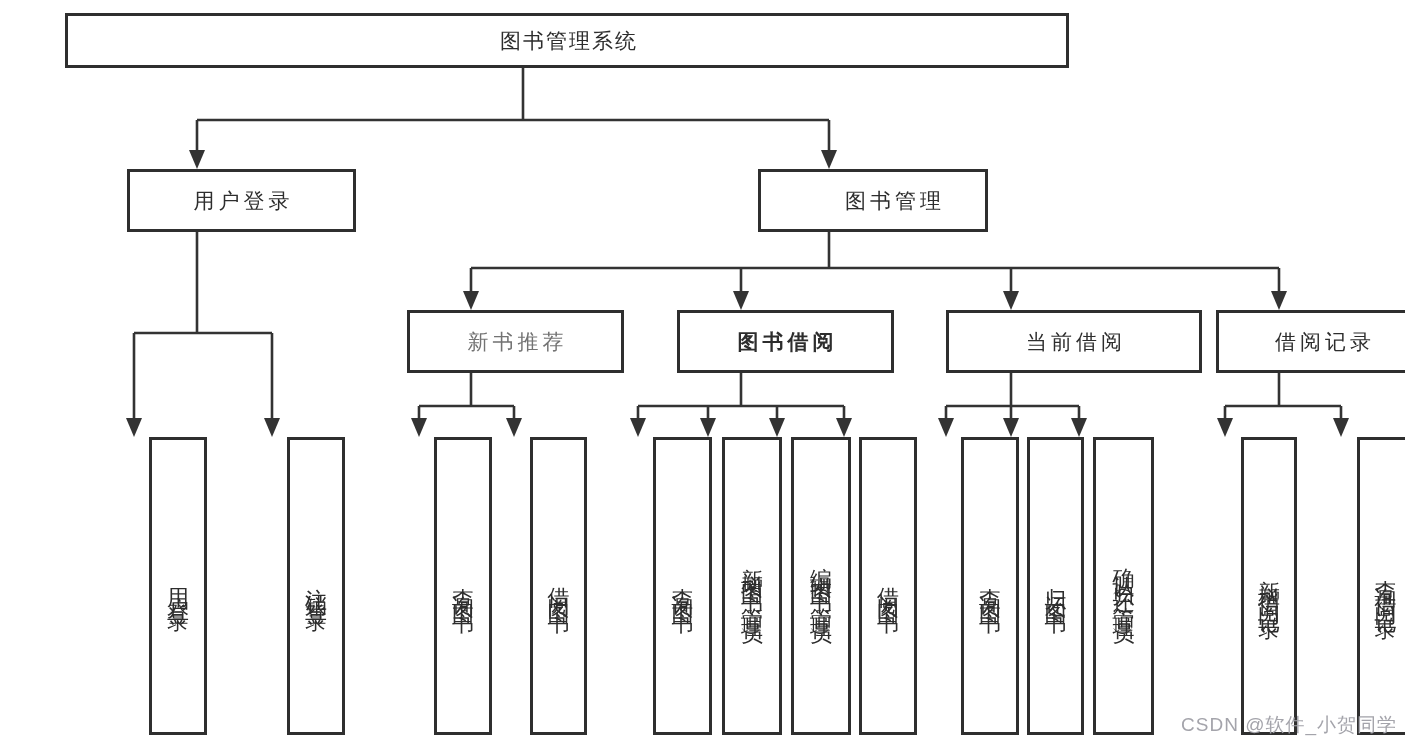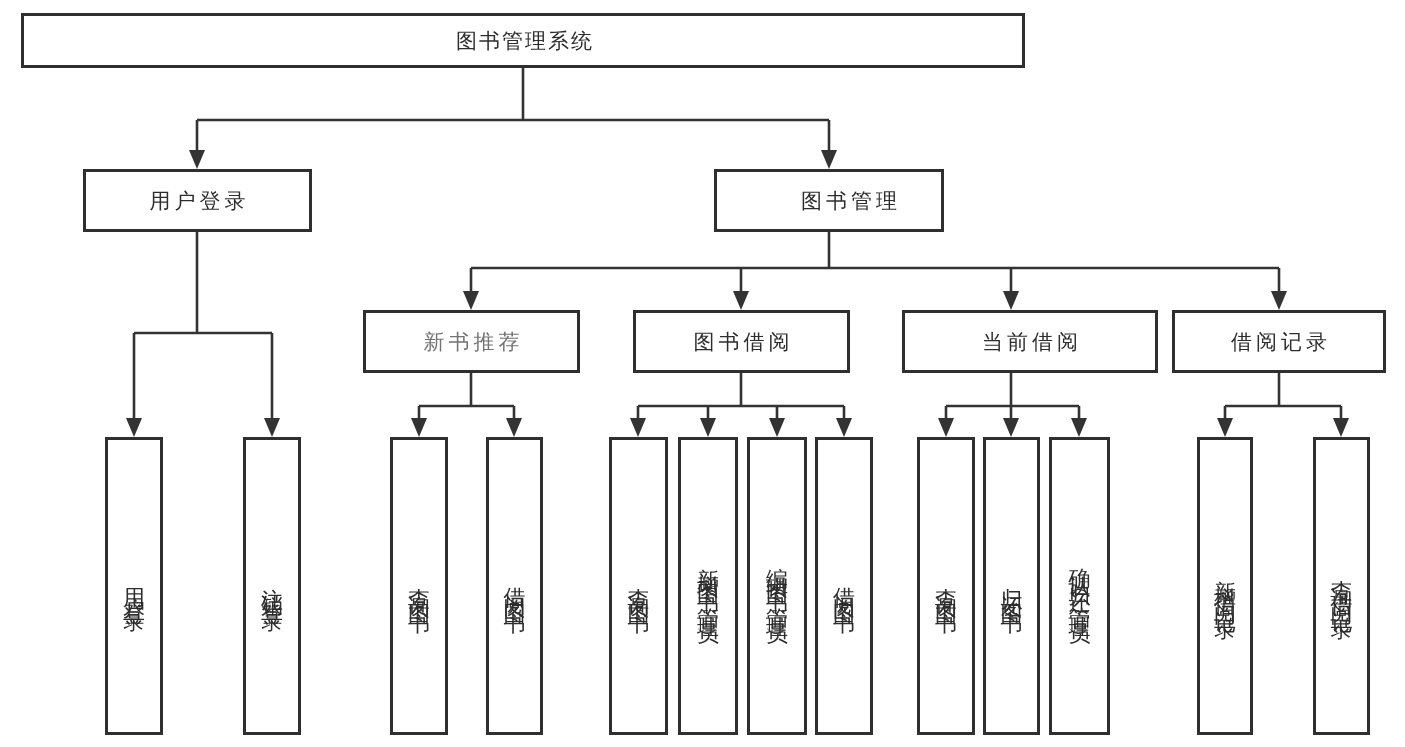--- a/index.html
+++ b/index.html
@@ -23,20 +23,21 @@
   }
   .node {
     position: absolute;
     box-sizing: border-box;
     background: #ffffff;
     border: 3px solid #2f2f2f;
     display: flex;
     align-items: center;
     justify-content: center;
     color: #2d2d2d;
+    margin-left: 44px;
   }
   .node .node-label {
     font-size: 21px;
     letter-spacing: 4px;
     white-space: nowrap;
     text-indent: 4px; 
   }
   .node.vertical .node-label {
     writing-mode: vertical-rl;
     text-orientation: mixed;
@@ -98,21 +99,21 @@
       <div class="node" style="left: 83px; top: 169px; width: 229px; height: 63px; border-color: rgb(47, 47, 47); background: rgb(255, 255, 255);">
         <span class="node-label" style="color: rgb(45, 45, 45);">用户登录</span>
       </div>
       <div class="node" style="left: 714px; top: 169px; width: 230px; height: 63px; border-color: rgb(47, 47, 47); background: rgb(255, 255, 255); padding-left: 40px;">
         <span class="node-label" style="color: rgb(45, 45, 45);">图书管理</span>
       </div>
       <div class="node" style="left: 363px; top: 310px; width: 217px; height: 63px; border-color: rgb(47, 47, 47); background: rgb(255, 255, 255);">
         <span class="node-label" style="color: #737373;">新书推荐</span>
       </div>
       <div class="node" style="left: 633px; top: 310px; width: 217px; height: 63px; border-color: rgb(47, 47, 47); background: rgb(255, 255, 255);">
-        <span class="node-label" style="color: rgb(45, 45, 45);">图书借阅</span>
+        <span class="node-label" style="color: rgb(45, 45, 45); font-weight: bold;">图书借阅</span>
       </div>
       <div class="node" style="left: 902px; top: 310px; width: 256px; height: 63px; border-color: rgb(47, 47, 47); background: rgb(255, 255, 255);">
         <span class="node-label" style="color: rgb(45, 45, 45);">当前借阅</span>
       </div>
       <div class="node" style="left: 1172px; top: 310px; width: 214px; height: 63px; border-color: rgb(47, 47, 47); background: rgb(255, 255, 255);">
         <span class="node-label" style="color: rgb(45, 45, 45);">借阅记录</span>
       </div>
       <div class="node vertical" style="left: 105px; top: 437px; width: 58px; height: 298px; border-color: rgb(47, 47, 47); background: rgb(255, 255, 255);">
         <span class="node-label" style="color: rgb(45, 45, 45);">用户登录</span>
       </div>
@@ -146,13 +147,14 @@
       <div class="node vertical" style="left: 1049px; top: 437px; width: 61px; height: 298px; border-color: rgb(47, 47, 47); background: rgb(255, 255, 255);">
         <span class="node-label" style="color: rgb(45, 45, 45);">确认归还（管理员）</span>
       </div>
       <div class="node vertical" style="left: 1197px; top: 437px; width: 56px; height: 298px; border-color: rgb(47, 47, 47); background: rgb(255, 255, 255);">
         <span class="node-label" style="color: rgb(45, 45, 45);">新增借阅记录</span>
       </div>
       <div class="node vertical" style="left: 1313px; top: 437px; width: 57px; height: 298px; border-color: rgb(47, 47, 47); background: rgb(255, 255, 255);">
         <span class="node-label" style="color: rgb(45, 45, 45);">查询借阅记录</span>
       </div>
     </div>
+  <div id="watermark">CSDN @软件_小贺同学</div>
 </div>
 
 </body></html>

